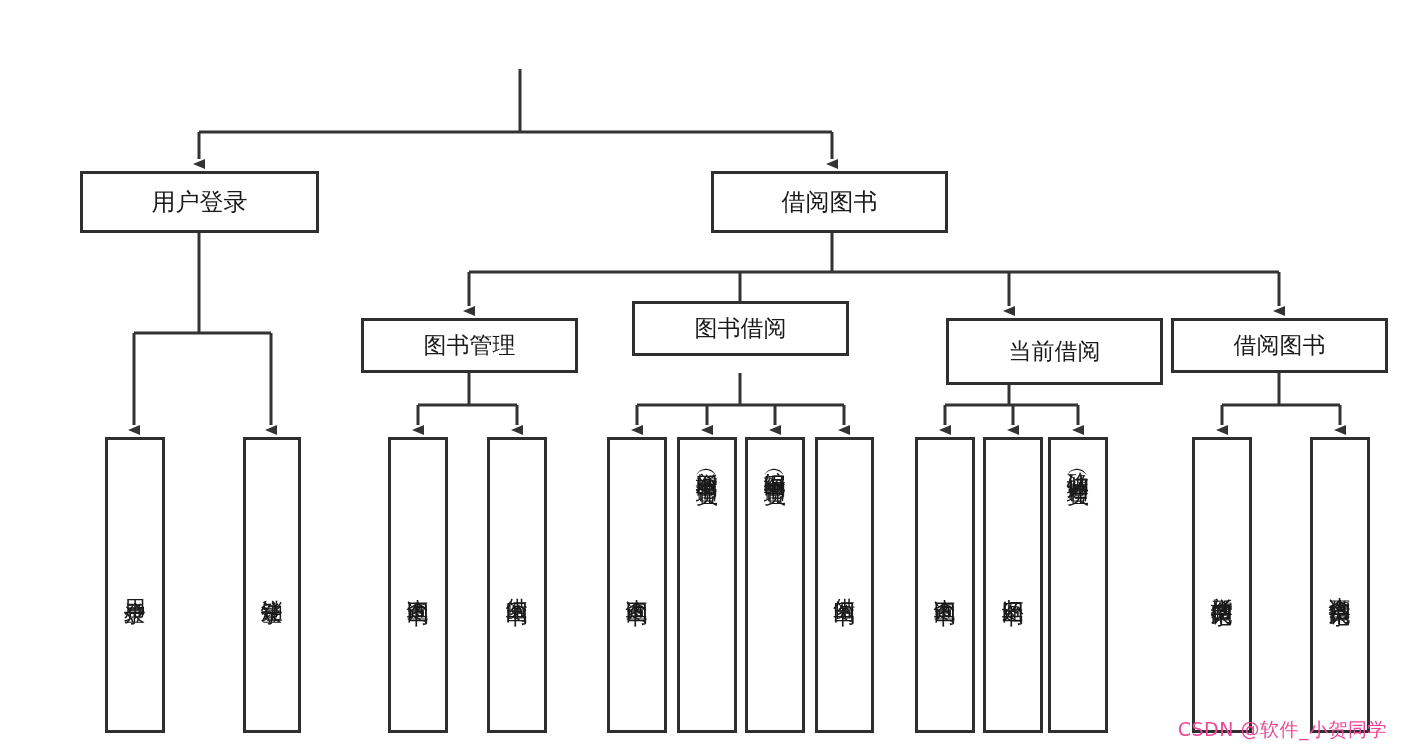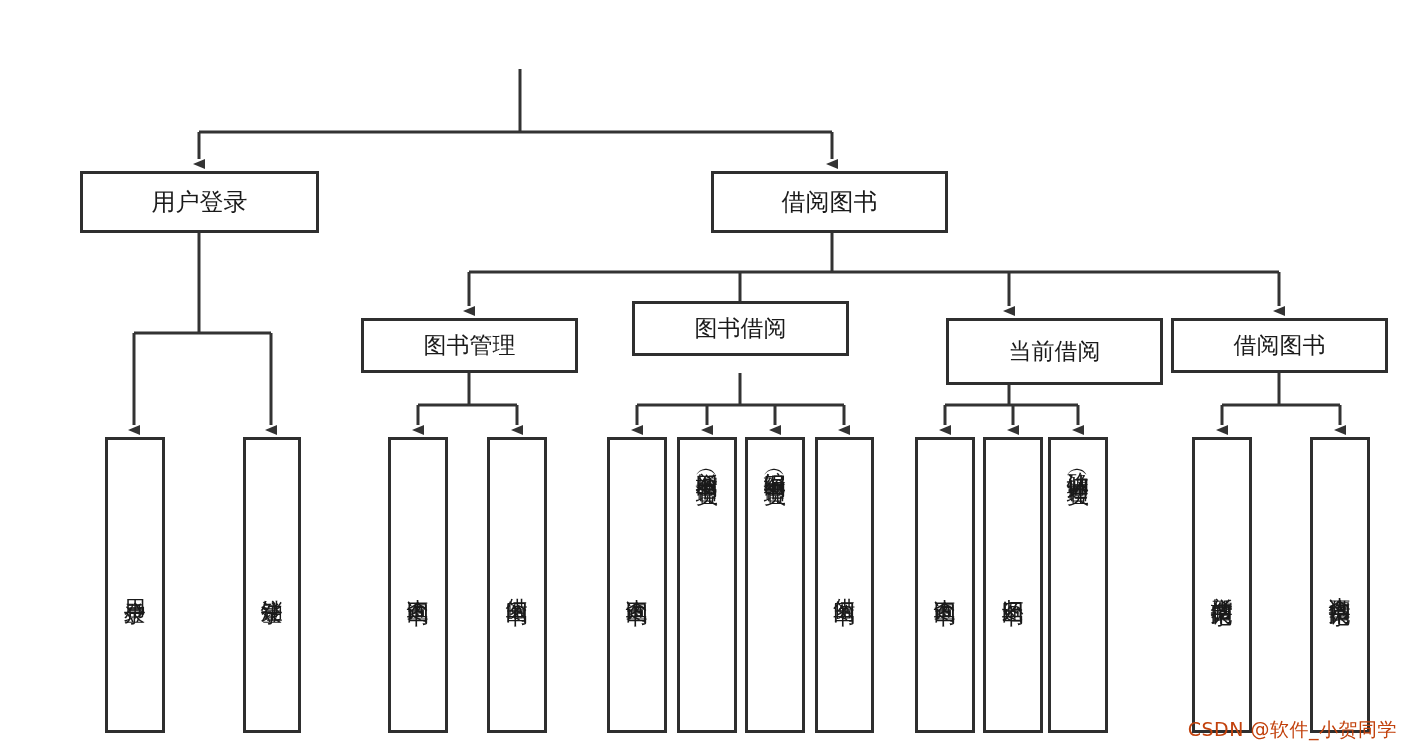--- a/index.html
+++ b/index.html
@@ -60,24 +60,24 @@
   .node.leaf.centered{
     justify-content:center;
     padding-top:0;
   }
   .node-label{
     display:block;
   }
   
   #watermark{
     position:absolute;
-    right:8px;
+    right:18px;
     bottom:4px;
     font-size:19px;
-    color:#c2410c;
+    color:#ec4899;
     letter-spacing:.5px;
     user-select:none;
     white-space:nowrap;
   }
 </style>
 </head>
 <body>
 
 <div id="canvas">
 

